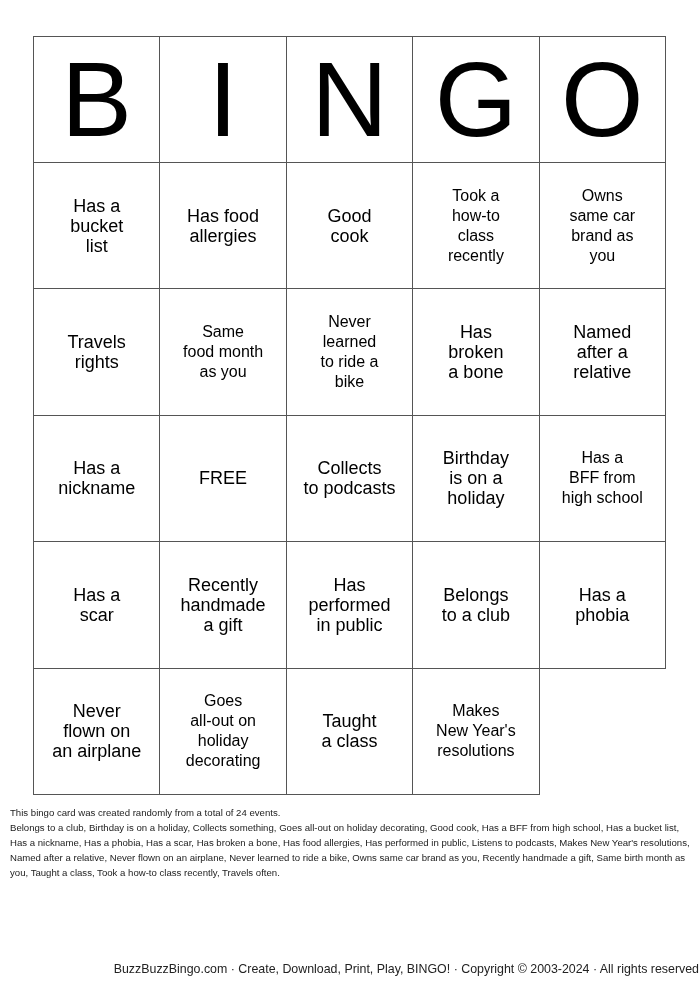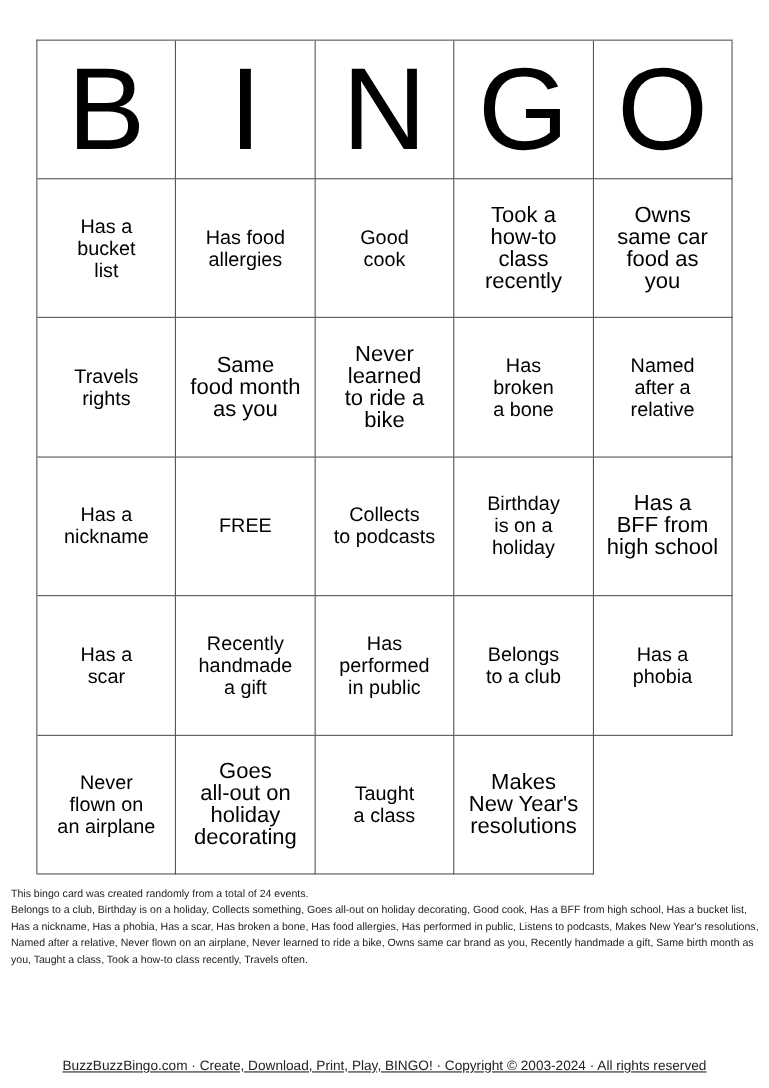--- a/index.html
+++ b/index.html
@@ -7,26 +7,26 @@
          font-family: "Liberation Sans", sans-serif; color: #000; }
   .card { position: absolute; left: 33px; top: 36px; width: 633px; height: 759px;
           display: grid; grid-template-columns: repeat(5, 1fr);
           grid-template-rows: 126px repeat(5, 1fr);
           border-top: 1px solid #555; border-left: 1px solid #555; box-sizing: border-box; }
   .cell { border-right: 1px solid #555; border-bottom: 1px solid #555;
           display: flex; align-items: center; justify-content: center; text-align: center;
           box-sizing: border-box; padding: 0 8px; }
   .hdr { font-size: 106px; line-height: 1; padding-bottom: 2px; }
   .txt { font-size: 18px; line-height: 20px; white-space: pre-line; }
-  .txt.sm { font-size: 20px; line-height: 20px; }
+  .txt.sm { font-size: 16px; line-height: 20px; }
   .note { position: absolute; left: 10px; top: 805px; width: 680px;
           font-size: 9.6px; line-height: 15px; color: #222; }
   .note p { margin: 0; }
-  .footer { position: absolute; left: 0; top: 962px; width: 699px; text-align: center;
-            font-size: 12.4px; color: #222; text-decoration: underline; }
+  .footer { position: absolute; left: 0; top: 962px; width: 699px; text-align: right;
+            font-size: 12.4px; color: #222; }
 </style>
 </head>
 <body>
 
 <div class="card">
   <div class="cell hdr">B</div>
   <div class="cell hdr">I</div>
   <div class="cell hdr">N</div>
   <div class="cell hdr">G</div>
   <div class="cell hdr">O</div>
@@ -37,21 +37,21 @@
   <div class="cell txt">Has food
 allergies</div>
   <div class="cell txt">Good
 cook</div>
   <div class="cell txt sm">Took a
 how-to
 class
 recently</div>
   <div class="cell txt sm">Owns
 same car
-food as
+brand as
 you</div>
 
   <div class="cell txt">Travels
 rights</div>
   <div class="cell txt sm">Same
 food month
 as you</div>
   <div class="cell txt sm">Never
 learned
 to ride a

